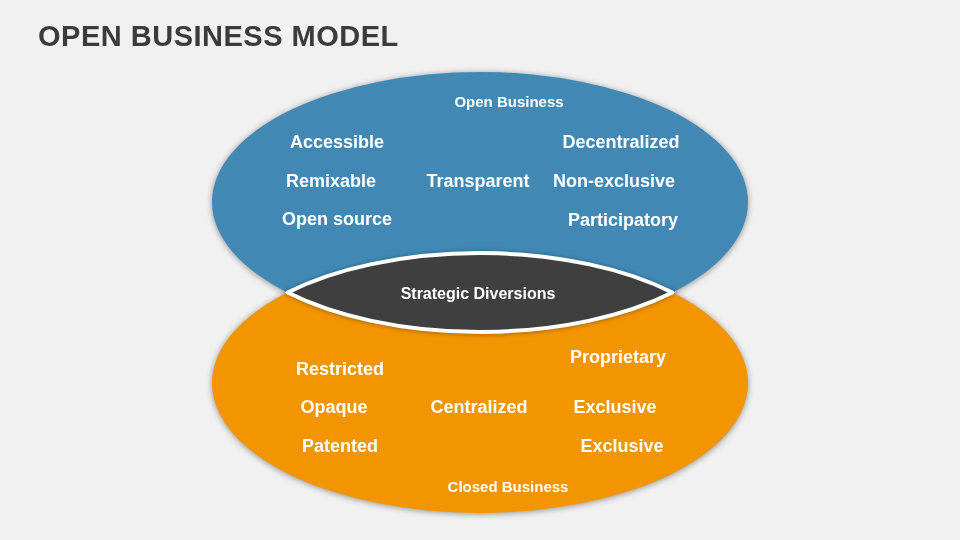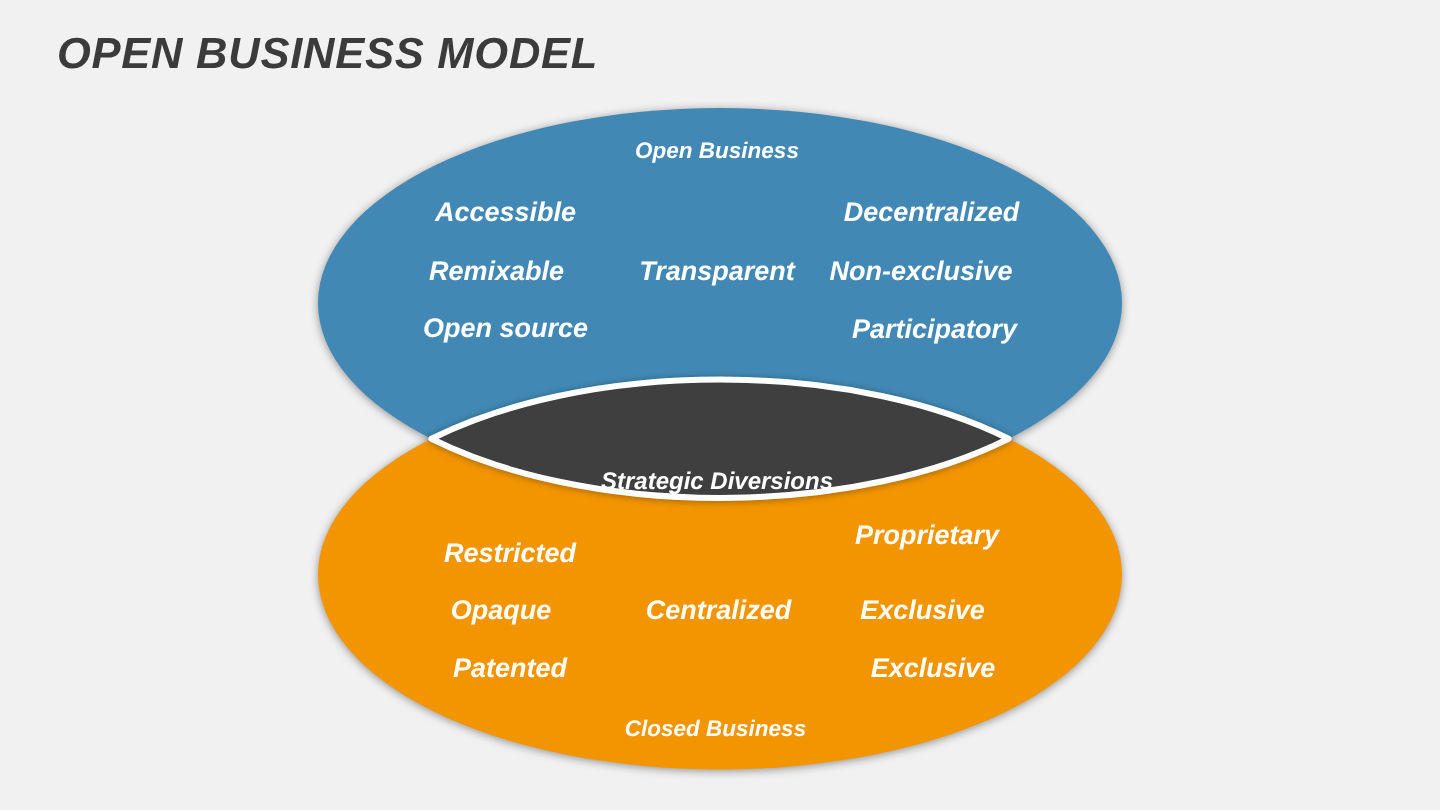--- a/index.html
+++ b/index.html
@@ -11,21 +11,20 @@
     height: 540px;
     background: #F1F1F1;
     font-family: "Liberation Sans", sans-serif;
     overflow: hidden;
     position: relative;
   }
   .slide {
     position: relative;
     width: 960px;
     height: 540px;
-    font-style: italic;
   }
   .slide-title {
     position: absolute;
     left: 38px;
     top: 20px;
     font-size: 29px;
     font-weight: 700;
     letter-spacing: 0.5px;
     color: #3B3B3B;
     white-space: nowrap;
@@ -46,25 +45,25 @@
     transform: translate(-50%, -50%);
     color: #FFFFFF;
     font-size: 18px;
     font-weight: 600;
     white-space: nowrap;
     text-align: center;
   }
   .hdr {
     font-size: 15px;
     font-weight: 700;
+    margin-left: 31px;
   }
   .lens-hdr {
     font-size: 16px;
     font-weight: 700;
-    margin-top: 28px;
   }
 </style>
 </head>
 <body>
 
 <div class="slide">
 
   <div class="slide-title">OPEN BUSINESS MODEL</div>
 
   <svg class="diagram" width="960" height="540" viewBox="0 0 960 540">

